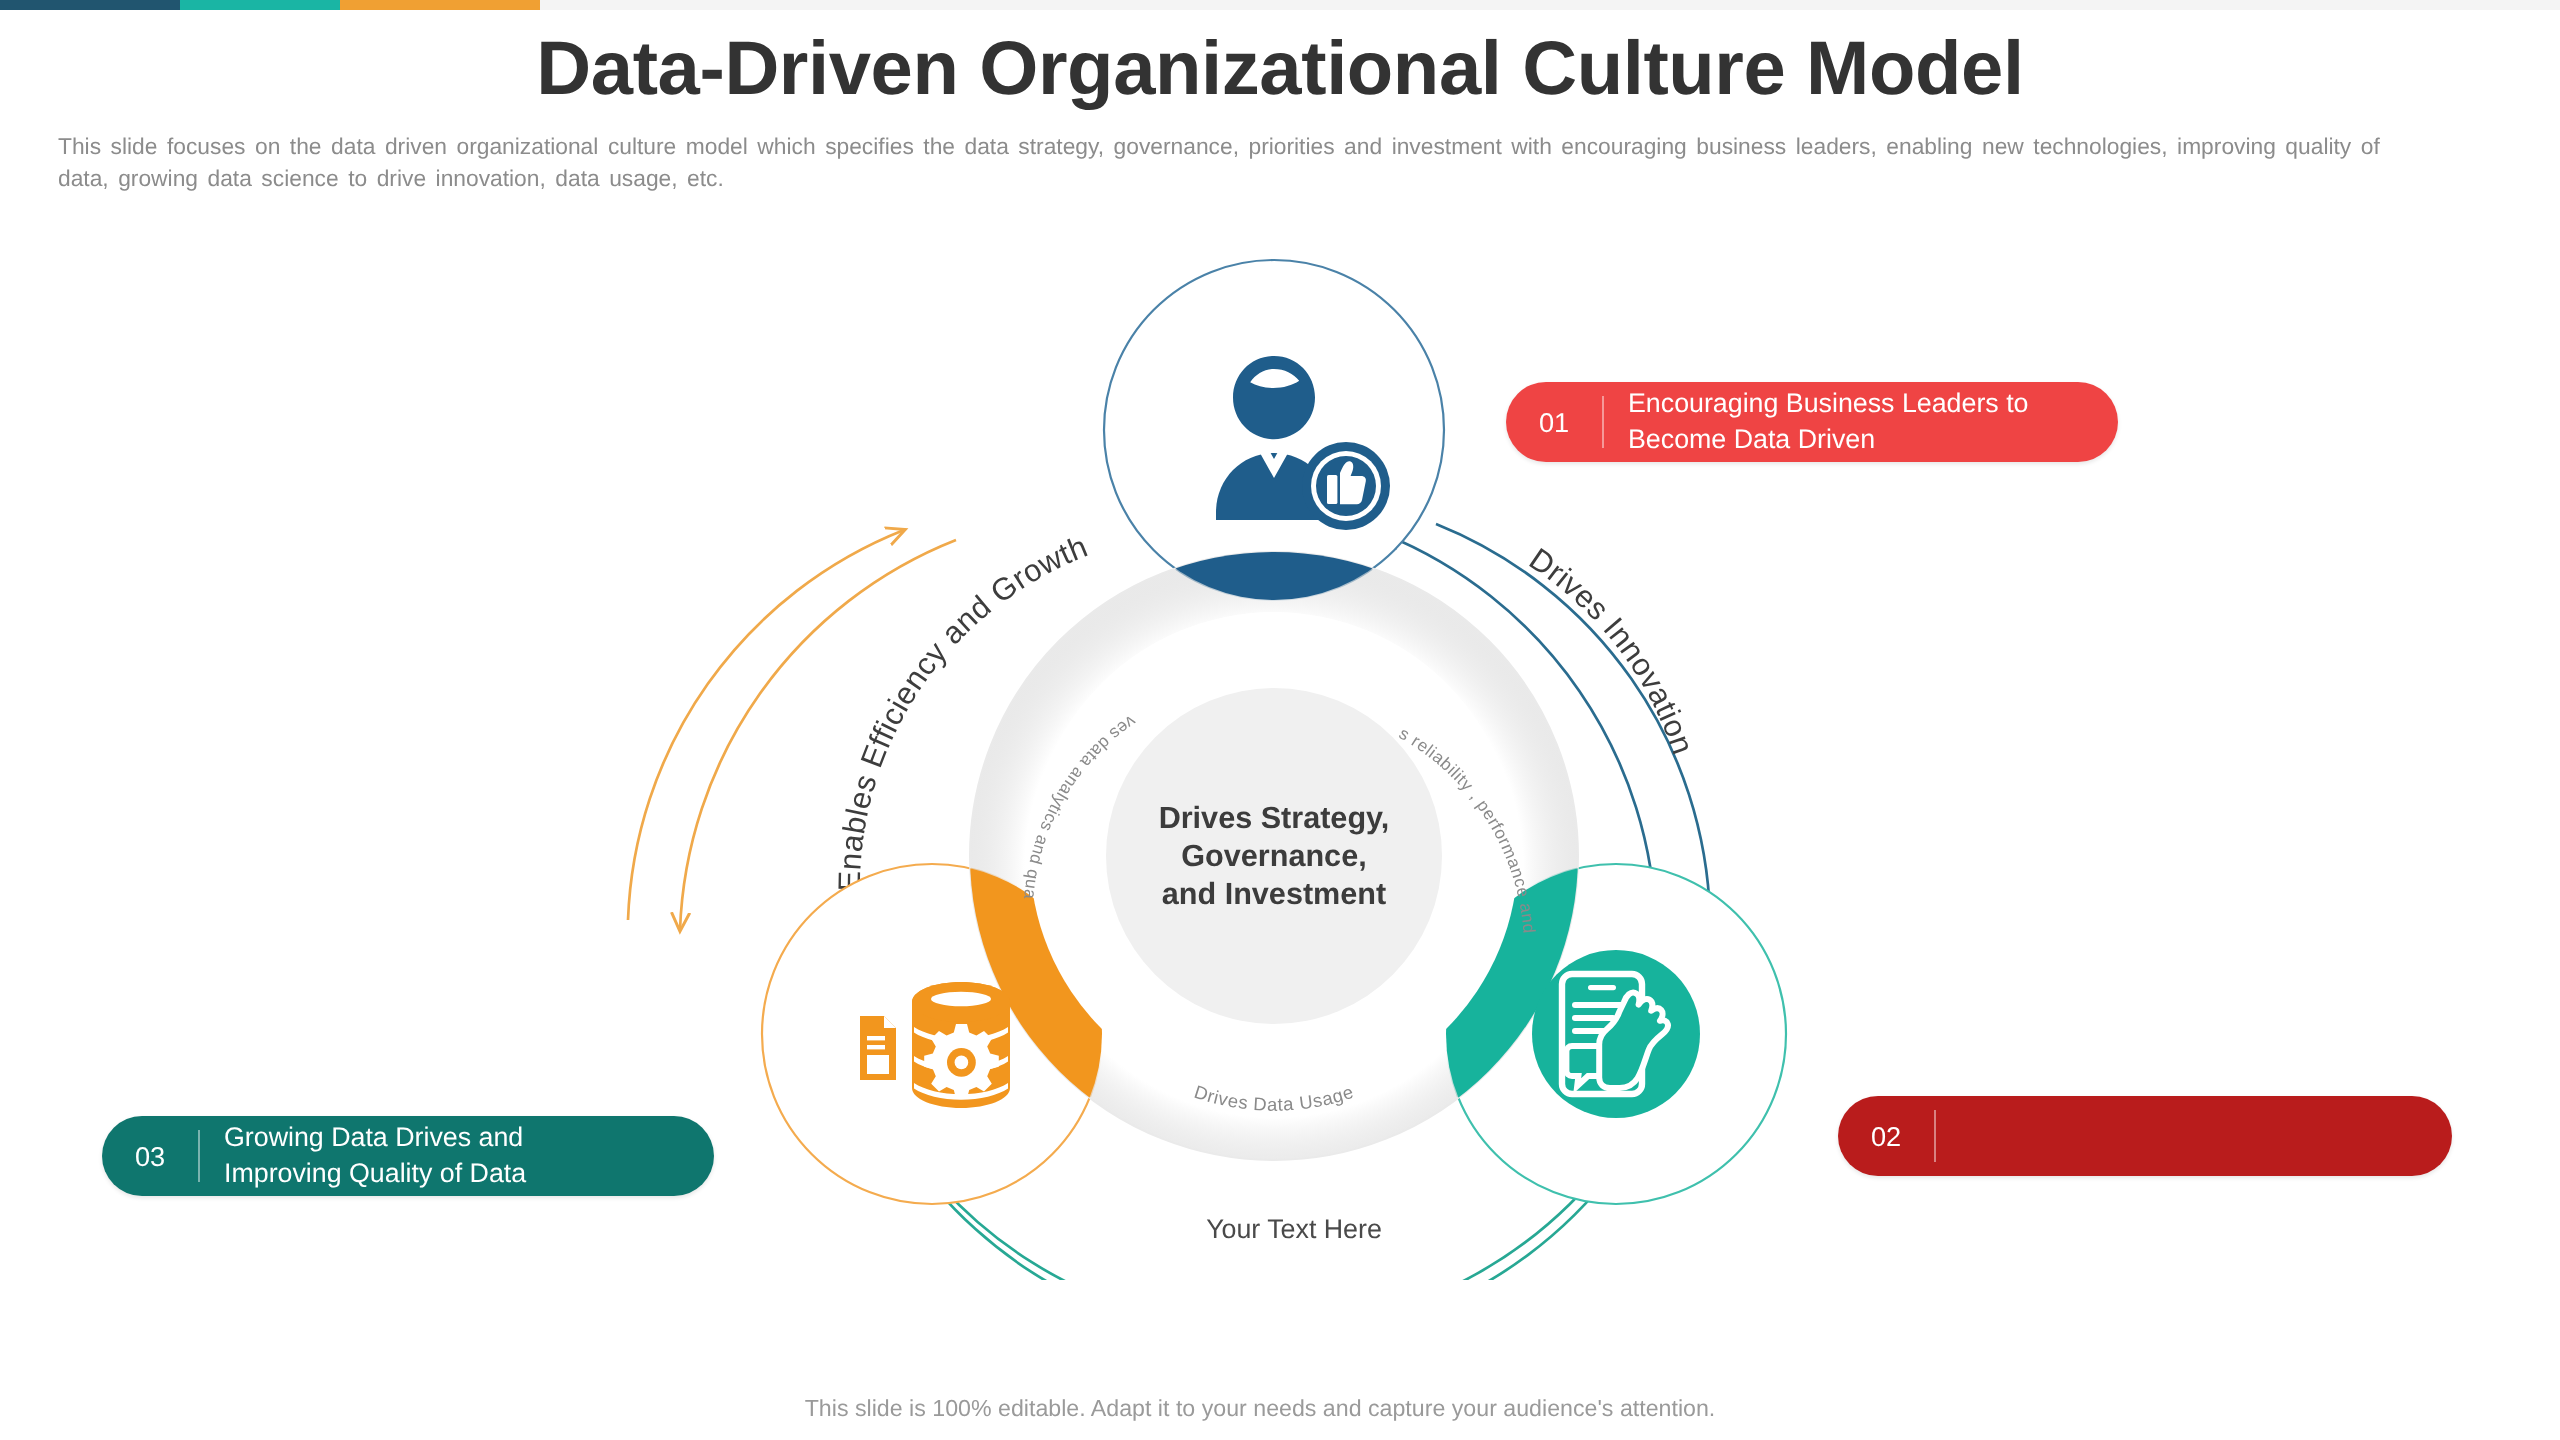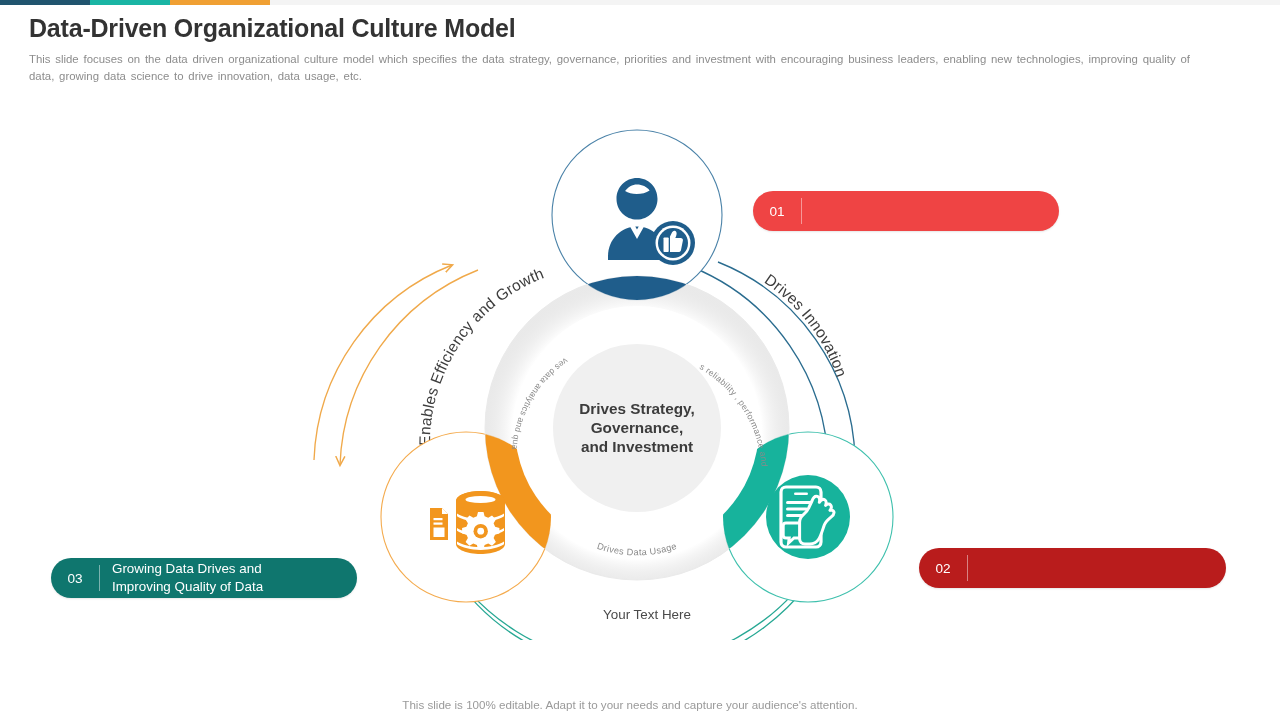--- a/index.html
+++ b/index.html
@@ -30,27 +30,28 @@
   #top-accent .seg.orange{ width: 100px; background: #f0a033; }
   #top-accent .seg.grey  { flex: 1;      background: #f4f4f4; }
 
   
   #header {
     position: absolute;
     top: 14px; left: 29px;
     width: 1222px;
   }
   #page-title {
-    font-size: 25px;
+    font-size: 38px;
     font-weight: bold;
     letter-spacing: -0.2px;
     color: #333333;
     margin: 0 0 9px 0;
     line-height: 1.12;
     white-space: nowrap;
+    text-align: center;
   }
   #subtitle {
     font-size: 11.4px;
     line-height: 1.48;
     color: #8c8c8c;
     max-width: 1190px;
     word-spacing: 1.6px;
   }
 
   
@@ -324,20 +325,26 @@
                c-3.4,2.7 -5.4,4.6 -6.6,7.6 c-1.6,4.1 -3.2,10.4 -5.6,14.2
                c-2.1,3.3 -5.2,5 -9,5 l-4.8,0 c-3.2,0 -5.4,-2 -5.4,-5.2
                l0,-16.6 c0,-3.4 1.4,-5.6 3.8,-7.6 c3.0,-2.5 5.0,-5.2 6.2,-8.6 z" fill="#17b39c" stroke="#ffffff" stroke-width="3" stroke-linejoin="round"></path>
     </g>
   </svg>
 </div>
 
 <div class="badge" id="badge-01">
   <div class="badge-num">01</div>
   <div class="badge-divider"></div>
+  <div class="badge-text">
+    <span>
+      <span>Encouraging Business Leaders to</span><br>
+      <span>Become Data Driven</span>
+    </span>
+  </div>
 </div>
 
 <div class="badge" id="badge-02">
   <div class="badge-num">02</div>
   <div class="badge-divider"></div>
 </div>
 
 <div class="badge" id="badge-03">
   <div class="badge-num">03</div>
   <div class="badge-divider"></div>

